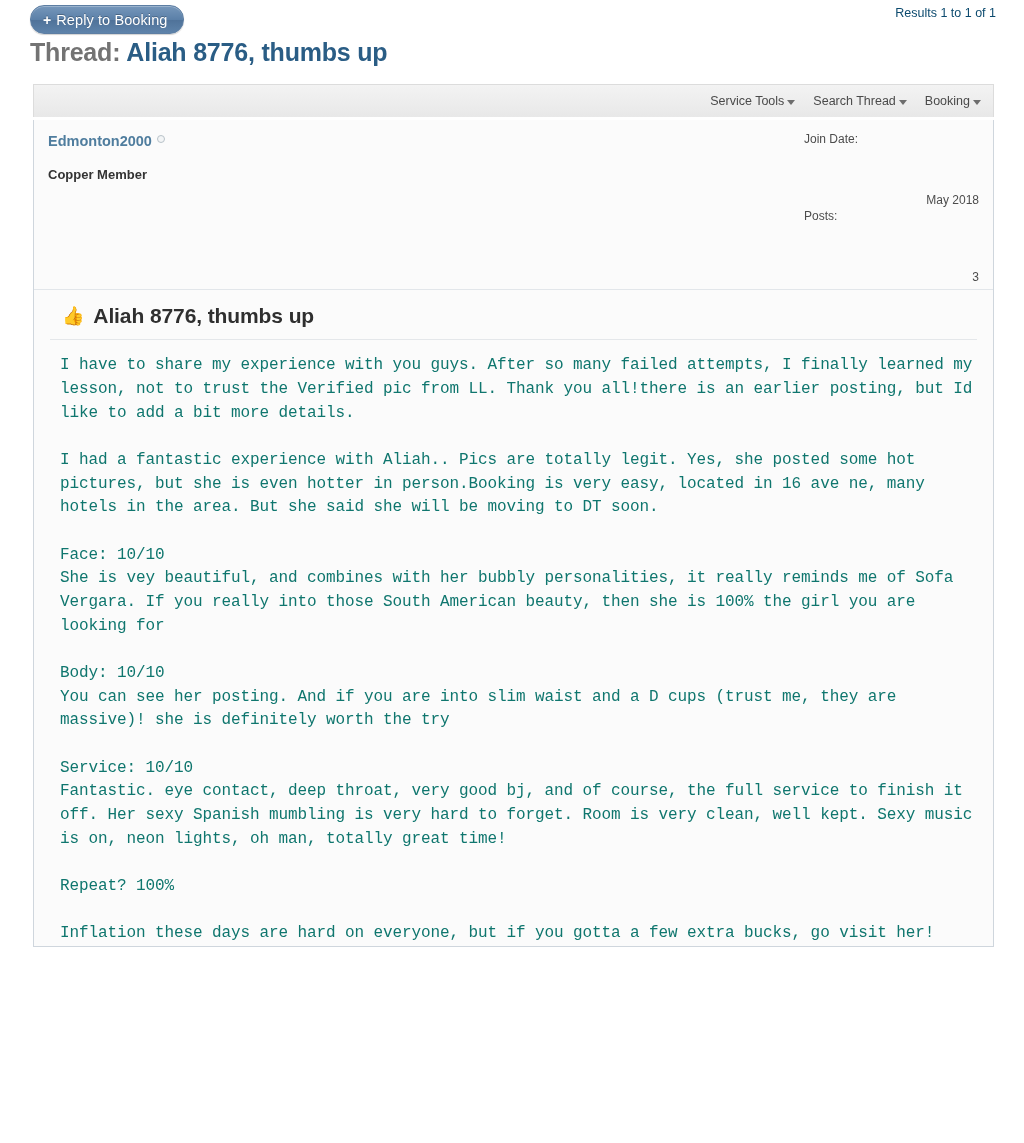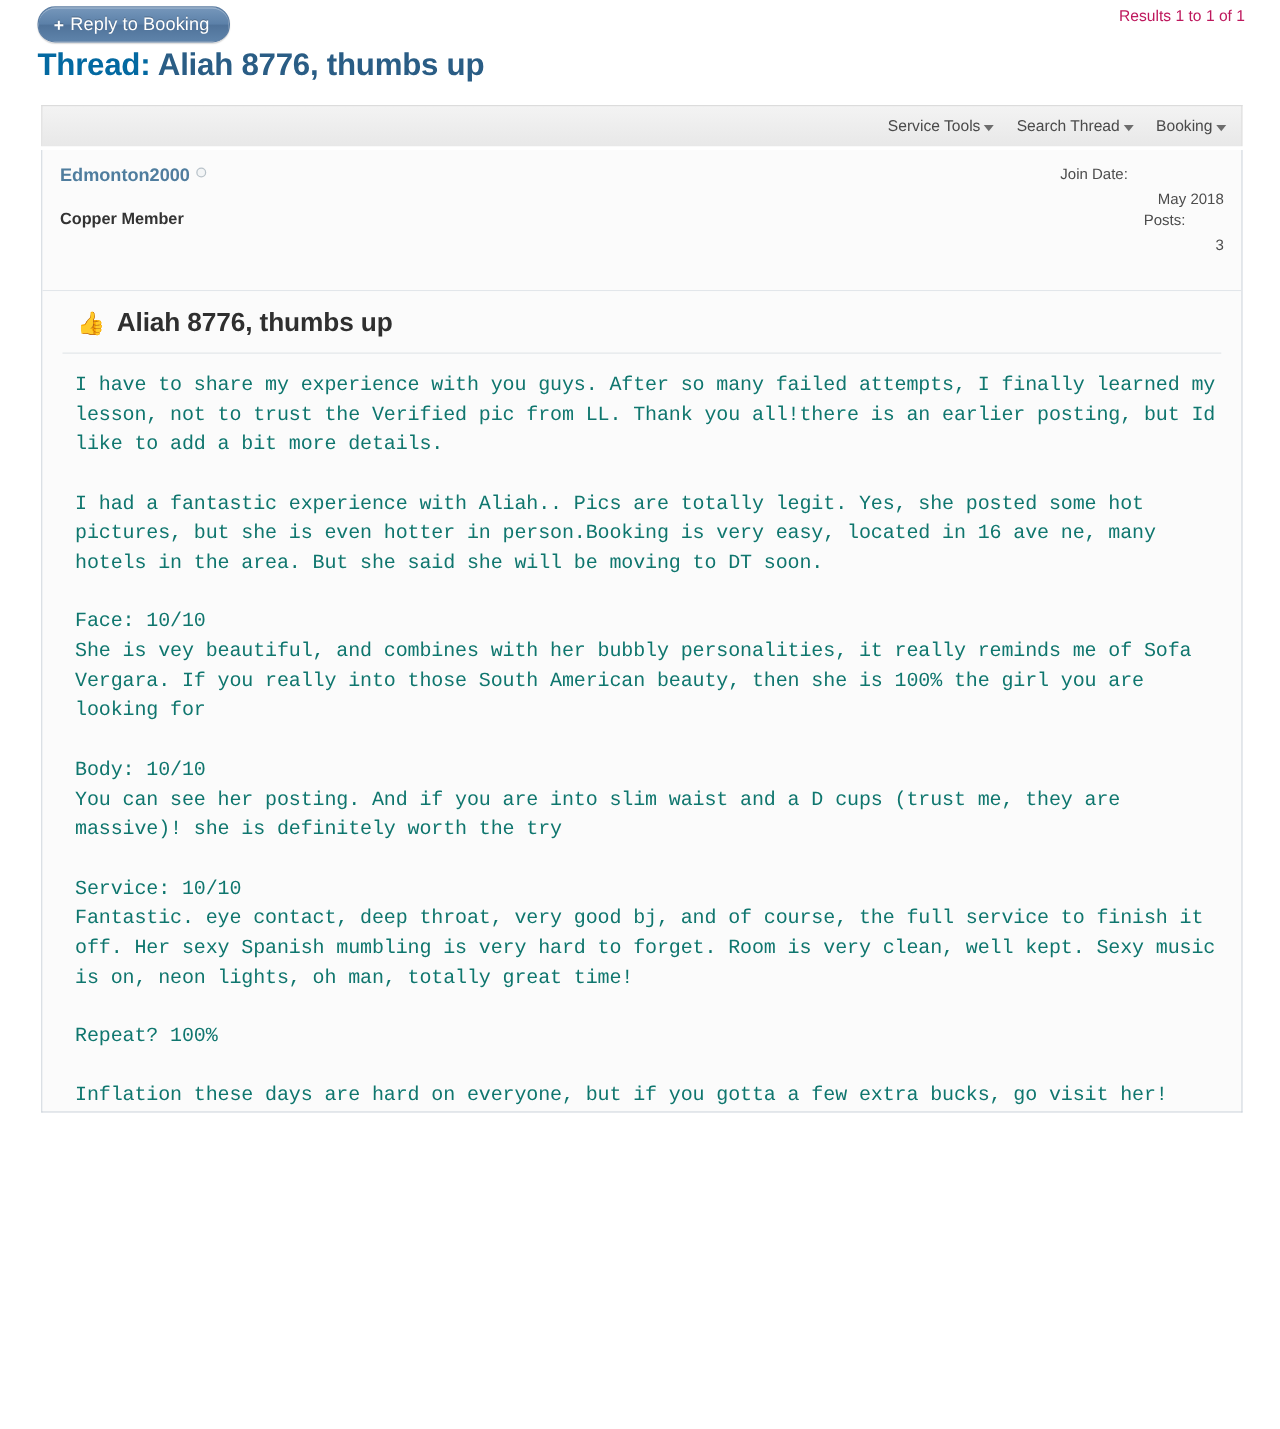--- a/index.html
+++ b/index.html
@@ -52,35 +52,35 @@
     text-shadow: 0 -1px 0 rgba(0,0,0,.25);
   }
   .reply-btn .plus {
     font-size: 14px;
     font-weight: 700;
     line-height: 1;
   }
   .results-text {
     margin-top: 6px;
     font-size: 12.5px;
-    color: #be185d;
+    color: #0c4a6e;
     white-space: nowrap;
   }
 
   
   .thread-title {
     padding: 0 30px;
     margin-top: -4px;
     font-size: 25px;
     font-weight: bold;
     color: #3a3a3a;
     letter-spacing: -.2px;
     white-space: nowrap;
   }
-  .thread-title .label { color: #0369a1; }
+  .thread-title .label { color: #737373; }
   .thread-title .subject {
     color: #2a5d85;
     margin-left: 6px;
   }
 
   
   .toolstrip {
     margin: 17px 30px 0 33px;
     height: 33px;
     background: linear-gradient(to bottom, #f3f3f3 0%, #e8e8e8 100%);
@@ -154,21 +154,21 @@
     color: #e9eff4;
     font-size: 12px;
     opacity: .85;
   }
 
   
   .user-row {
     display: flex;
     justify-content: space-between;
     align-items: flex-start;
-    padding: 11px 14px 28px 14px;
+    padding: 11px 14px 4px 14px;
     background: #fbfbfb;
     border-bottom: 1px solid #e2e6ea;
   }
   .user-left { line-height: 1.25; }
   .username {
     font-size: 14.5px;
     font-weight: bold;
     color: #4f7d9e;
     display: inline-block;
     cursor: pointer;
@@ -189,23 +189,24 @@
     color: #333333;
     margin-top: 16px;
   }
   .user-stats {
     font-size: 12px;
     color: #4c4c4c;
     line-height: 1.38;
   }
   .stat-line {
     display: flex;
-    justify-content: flex-end;
+    justify-content: space-between;
     gap: 24px;
     min-width: 175px;
+    flex-direction: column;
   }
   .stat-label { text-align: left; }
   .stat-value { text-align: right; margin-top: 20px; }
 
   
   .post-body {
     padding: 14px 16px 0 16px;
     background: #fbfbfb;
   }
   .post-subject {

